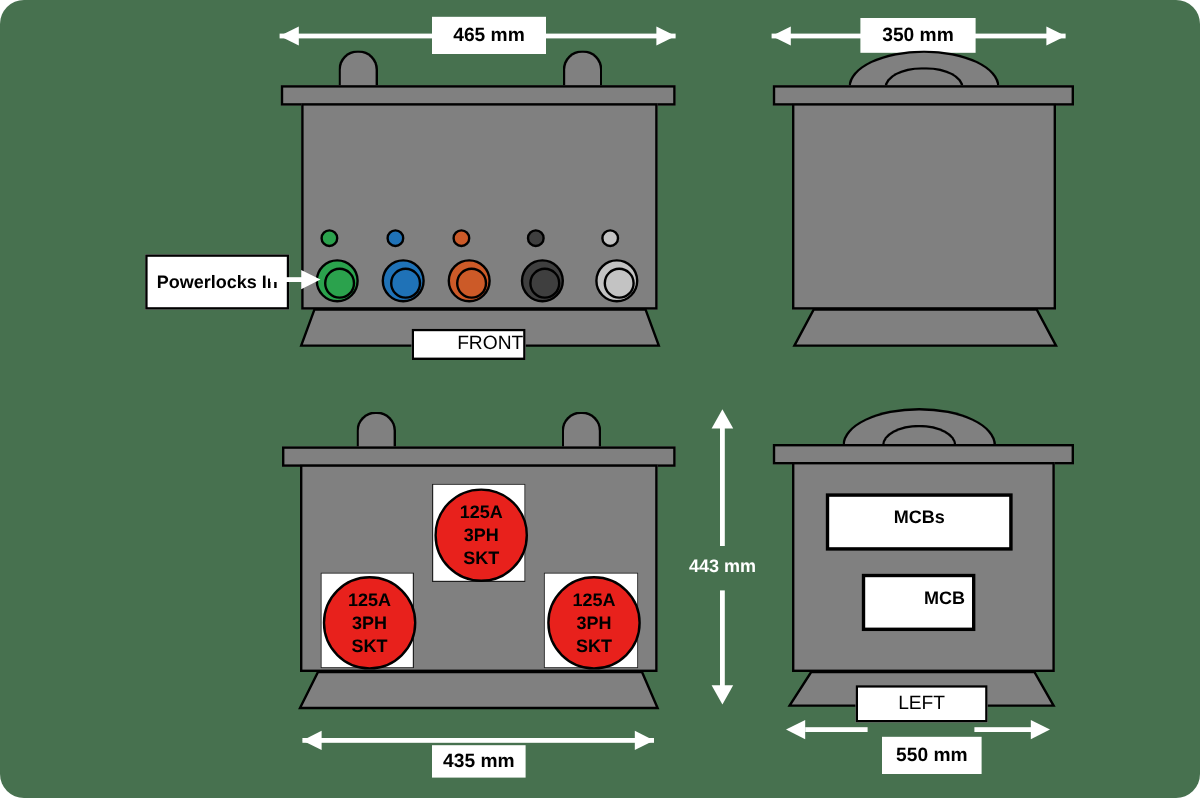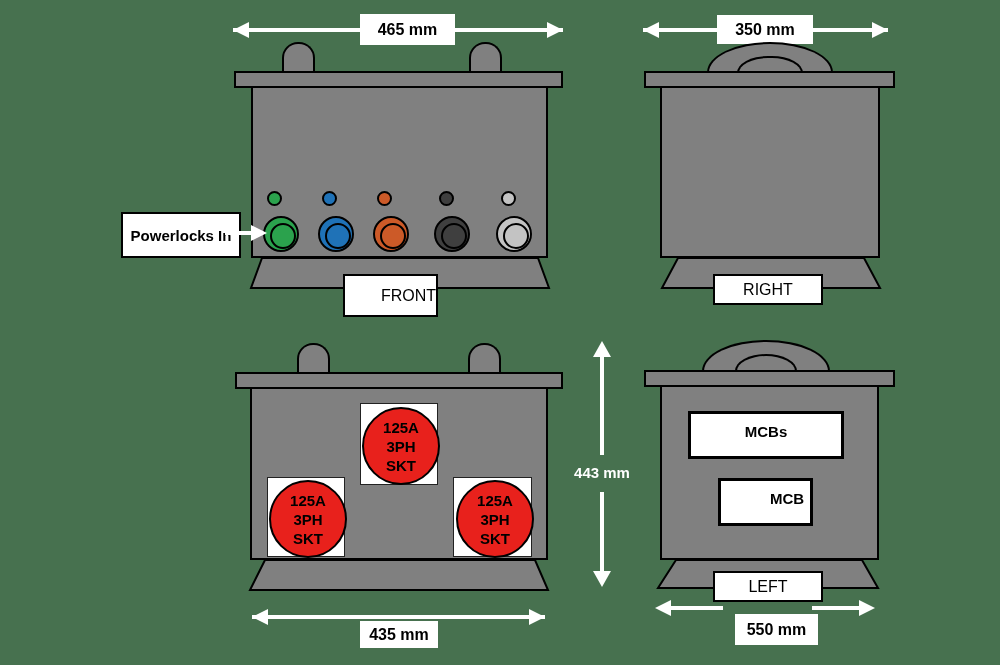--- a/index.html
+++ b/index.html
@@ -2,20 +2,21 @@
 <html><head>
 <meta charset="utf-8">
 <style>
   html,body{margin:0;padding:0;}
   .canvas{
     position:relative;
     width:1000px;height:665px;
     background:#47714F;
     font-family:"Liberation Sans", sans-serif;
     overflow:hidden;
+    border-radius:20px;
   }
   .abs{position:absolute;box-sizing:border-box;}
   .grp{position:absolute;inset:0;}
   .gray{background:#808080;border:2px solid #000;}
   .hline{height:4px;background:#fff;}
   .vline{width:4px;background:#fff;}
   .ah{width:0;height:0;position:absolute;}
   .ah-left{border-top:8px solid transparent;border-bottom:8px solid transparent;border-right:16px solid #fff;}
   .ah-right{border-top:8px solid transparent;border-bottom:8px solid transparent;border-left:16px solid #fff;}
   .ah-up{border-left:9px solid transparent;border-right:9px solid transparent;border-bottom:16px solid #fff;}
@@ -80,38 +81,37 @@
         <div class="plug-core c-grey"></div>
       </div>
 
     <div class="abs callout-box" style="left:105px;top:212px;width:120px;height:46px;">Powerlocks In</div>
     <div class="abs hline" style="left:225px;top:231px;width:28px;"></div>
     <div class="abs ah ah-right" style="left:251px;top:225px;"></div>
 
     <svg class="abs" style="left:249px;top:256px;" width="302" height="34">
       <polygon points="13,2 289,2 300,32 2,32" fill="#808080" stroke="#000" stroke-width="2"></polygon>
     </svg>
-    <div class="abs view-label" style="left:343px;top:274px;width:95px;height:43px;padding-left:36px;">FRONT</div>
+    <div class="abs view-label" style="left:343px;top:274px;width:95px;height:26px;padding-left:36px;">FRONT</div>
   </div>
 
   <div class="grp">
     <div class="abs hline" style="left:643px;top:28px;width:245px;"></div>
     <div class="abs ah ah-left" style="left:643px;top:22px;"></div>
     <div class="abs ah ah-right" style="left:872px;top:22px;"></div>
     <div class="abs dim-box" style="left:717px;top:15px;width:96px;height:29px;">350 mm</div>
 
     <div class="abs handle-outer" style="left:707px;top:42px;width:126px;height:31px;"></div>
     <div class="abs handle-inner" style="left:737px;top:56px;width:66px;height:17px;"></div>
     <div class="abs gray" style="left:644px;top:71px;width:251px;height:17px;"></div>
     <div class="abs gray" style="left:660px;top:86px;width:220px;height:172px;"></div>
 
     <svg class="abs" style="left:660px;top:256px;" width="222" height="34">
       <polygon points="18,2 204,2 220,32 2,32" fill="#808080" stroke="#000" stroke-width="2"></polygon>
     </svg>
-    <div class="abs view-label" style="left:713px;top:274px;width:110px;height:31px;">RIGHT</div>
   </div>
 
   <div class="grp">
     <div class="abs bump" style="left:297px;top:343px;width:33px;height:31px;"></div>
     <div class="abs bump" style="left:468px;top:343px;width:33px;height:31px;"></div>
     <div class="abs gray" style="left:235px;top:372px;width:328px;height:17px;"></div>
     <div class="abs gray" style="left:250px;top:387px;width:298px;height:173px;"></div>
 
     <div class="abs socket-square" style="left:360px;top:403px;width:78px;height:82px;">
       <div class="socket-circle" style="left:1px;top:3px;">

